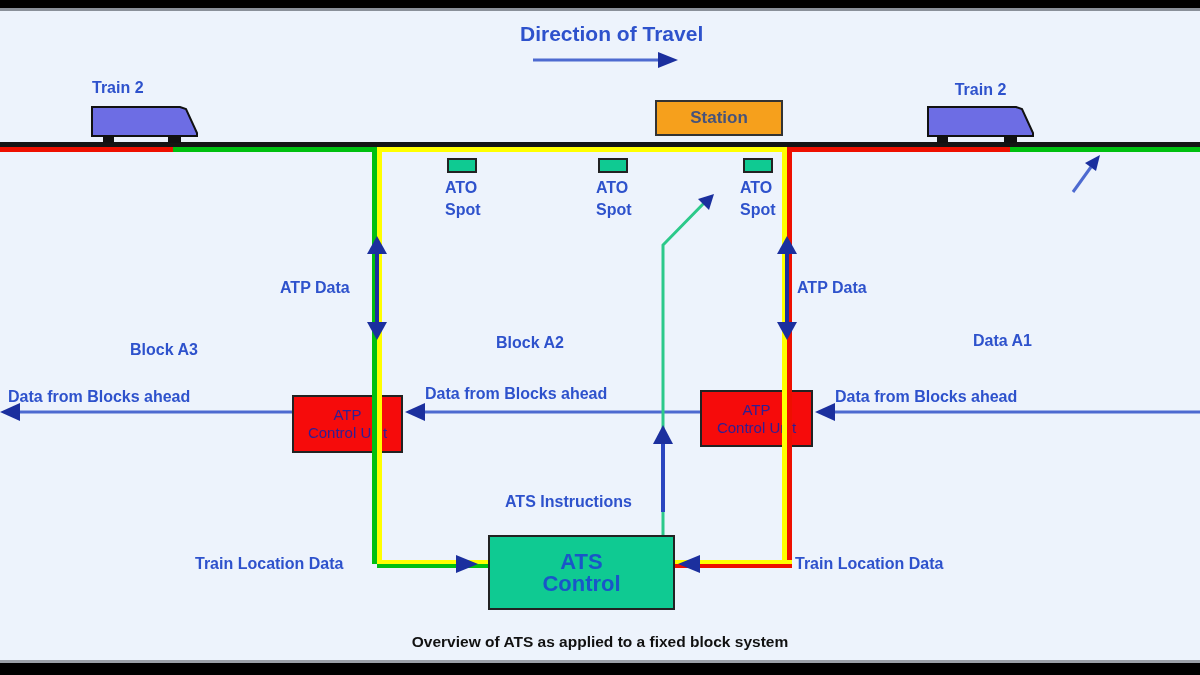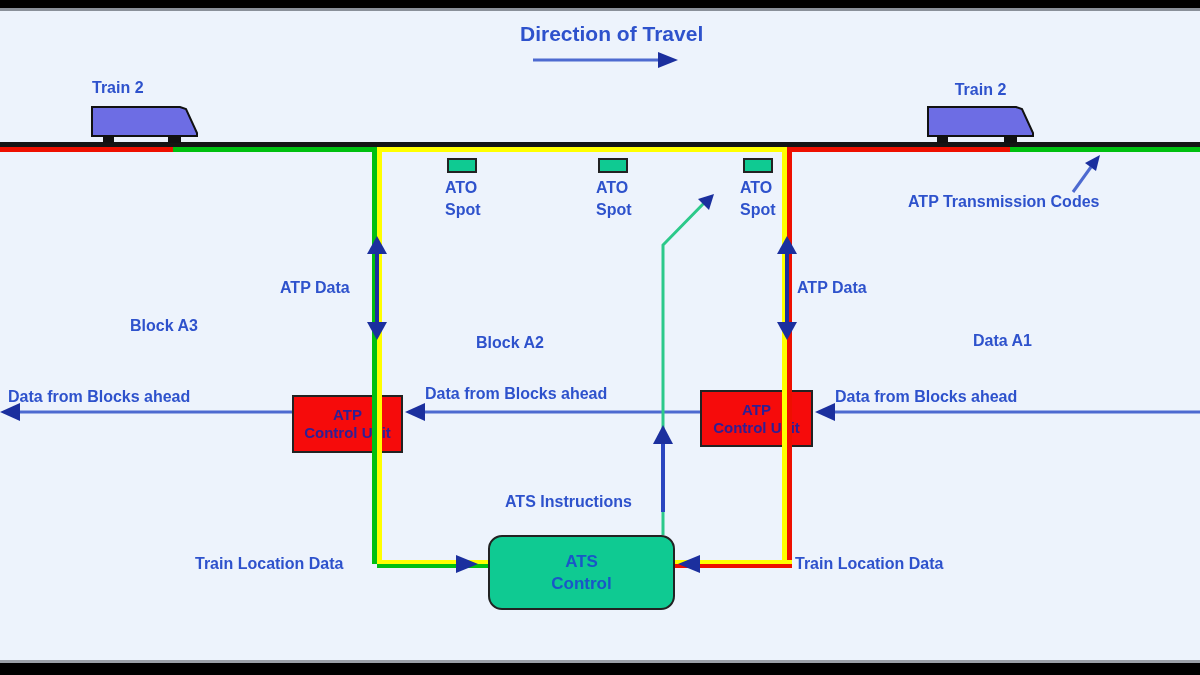--- a/index.html
+++ b/index.html
@@ -44,28 +44,28 @@
     display:flex;flex-direction:column;align-items:center;justify-content:center;
     text-align:center;
   }
   .station{
     left:655px;top:100px;width:128px;height:36px;
     background:var(--c-orange);color:var(--c-station-text);
     font-size:17px;font-weight:700;border-color:#333;
   }
   .atp-cu{
     background:var(--c-red-box);color:var(--c-atp-cu-text);
-    font-size:15px;font-weight:700;line-height:18px;
+    font-size:15px;font-weight:400;line-height:18px;
   }
   .atp-cu-left{left:292px;top:395px;width:111px;height:58px;}
   .atp-cu-right{left:700px;top:390px;width:113px;height:57px;}
   .ats-computer{
     left:488px;top:535px;width:187px;height:75px;
     background:var(--c-teal);color:var(--c-ats-computer-text);
-    font-size:17px;font-weight:700;line-height:22px;border-radius:14px;
+    font-size:22px;font-weight:700;line-height:22px;
   }
   .ato-spot{position:absolute;width:30px;height:15px;background:var(--c-teal);
     border:2px solid #222;box-sizing:border-box;}
   .ato-lbl{line-height:22px;}
   .caption{
     position:absolute;left:0;top:633px;width:1200px;text-align:center;
     color:var(--c-caption);font-size:15.5px;font-weight:700;
   }
   
   .t-black{fill:var(--c-track-black);}
@@ -123,20 +123,23 @@
       <line class="s-blue" x1="833" y1="412" x2="1200" y2="412"></line>
       <polygon class="f-navy" points="815,412 835,403 835,421"></polygon>
     </g>
 
     <g>
       <line class="s-blue" x1="1073" y1="192" x2="1091" y2="167"></line>
       <polygon class="f-navy" points="1100,155 1096,171 1085,163"></polygon>
     </g>
   </svg>
 
+  <div class="box station">
+    <span>Station</span>
+  </div>
 
   <div class="ato-spot" style="left:447px;top:158px;"></div>
   <div class="ato-spot" style="left:598px;top:158px;"></div>
   <div class="ato-spot" style="left:743px;top:158px;"></div>
 
   <div class="box atp-cu atp-cu-left">
     <span>ATP</span>
     <span>Control Unit</span>
   </div>
   <div class="box atp-cu atp-cu-right">
@@ -197,31 +200,31 @@
   </div>
   <div class="lbl ato-lbl" style="left:596px;top:177px;">
     <div>ATO</div>
     <div>Spot</div>
   </div>
   <div class="lbl ato-lbl" style="left:740px;top:177px;">
     <div>ATO</div>
     <div>Spot</div>
   </div>
 
-  <div class="lbl" style="left:908px;top:192px;">ATP Transmission Codes</div>
 
   <div class="lbl" style="left:280px;top:278px;">ATP Data</div>
   <div class="lbl" style="left:797px;top:278px;">ATP Data</div>
 
-  <div class="lbl" style="left:130px;top:316px;">Block A3</div>
-  <div class="lbl" style="left:476px;top:333px;">Block A2</div>
+  <div class="lbl" style="left:130px;top:340px;">Block A3</div>
+  <div class="lbl" style="left:496px;top:333px;">Block A2</div>
   <div class="lbl" style="left:973px;top:331px;">Data A1</div>
 
   <div class="lbl" style="left:8px;top:387px;">Data from Blocks ahead</div>
   <div class="lbl" style="left:425px;top:384px;">Data from Blocks ahead</div>
   <div class="lbl" style="left:835px;top:387px;">Data from Blocks ahead</div>
 
   <div class="lbl" style="left:505px;top:492px;">ATS Instructions</div>
 
   <div class="lbl" style="left:195px;top:554px;">Train Location Data</div>
   <div class="lbl" style="left:795px;top:554px;">Train Location Data</div>
 
+  <div class="caption">Overview of ATS as applied to a fixed block system</div>
 </div>
 
 </body></html>

